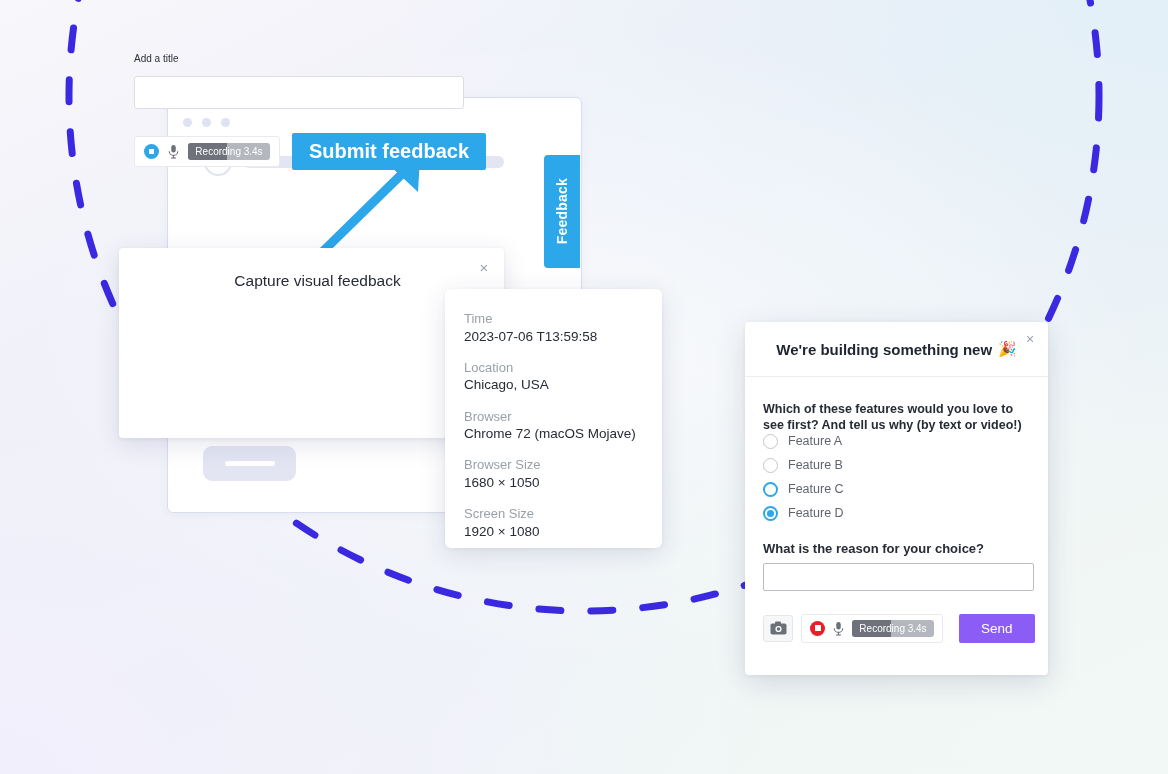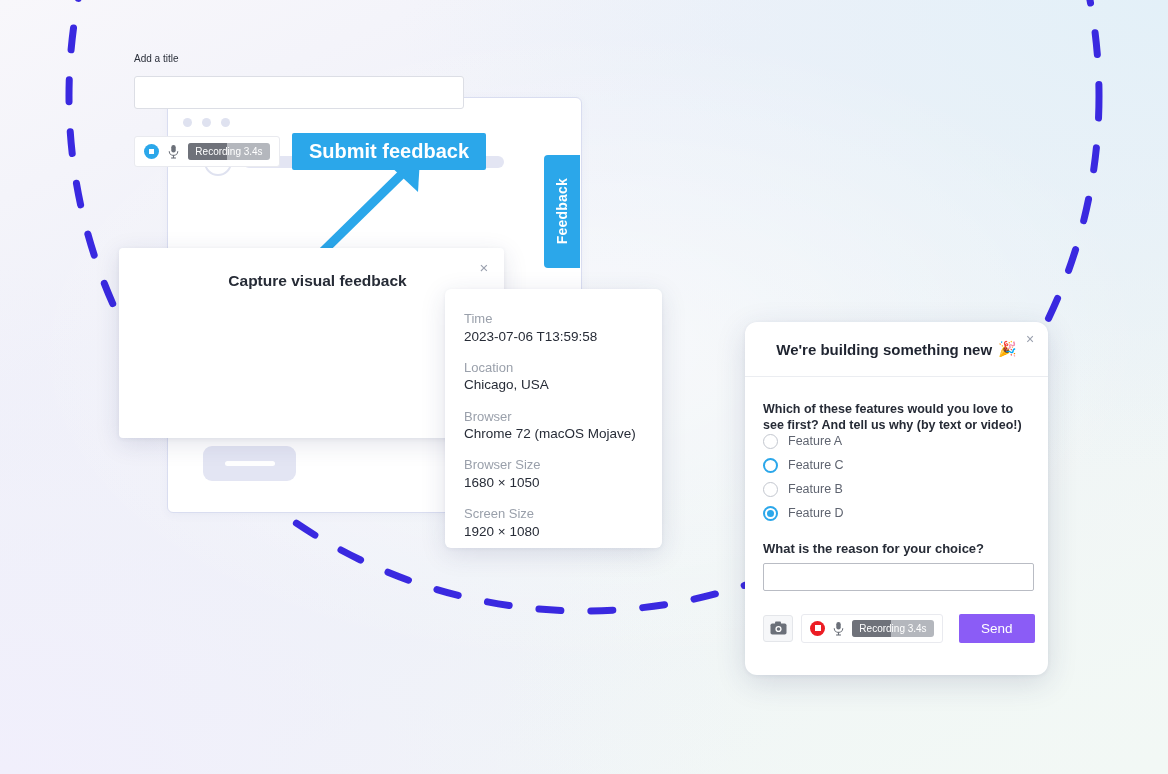--- a/index.html
+++ b/index.html
@@ -101,21 +101,21 @@
   .capture-close {
     position: absolute; right: 9px; top: 8px;
     width: 22px; height: 22px;
     display: flex; align-items: center; justify-content: center;
     color: #9aa0ae; font-size: 15px; line-height: 1;
     cursor: pointer;
   }
   .capture-title {
     position: absolute; left: 12px; right: 0; top: 24px;
     text-align: center;
-    font-size: 15.5px; font-weight: 700; color: #262b36;
+    font-size: 15.5px; font-weight: 400; color: #262b36;
   }
   .capture-label {
     position: absolute; left: 134px; top: 53px;
     font-size: 10px; color: #2a2f3a;
   }
   .capture-input {
     position: absolute; left: 134px; top: 76px;
     width: 330px; height: 33px;
     border: 1px solid #dcdee5;
     border-radius: 3px;
@@ -193,21 +193,21 @@
   .detail-val {
     font-size: 13.5px; color: #272c37; line-height: 1.35;
   }
 
   
   .survey {
     position: absolute;
     left: 745px; top: 322px;
     width: 303px; height: 353px;
     background: #ffffff;
-    border-radius: 12px;
+    border-radius: 4px;
     box-shadow: 0 8px 30px rgba(40,50,100,0.15), 0 1px 4px rgba(40,50,100,0.07);
     overflow: hidden;
   }
   .survey-head {
     height: 55px;
     border-bottom: 1px solid #ebedf1;
     display: flex; align-items: center; justify-content: center;
     position: relative;
   }
   .survey-head h2 {
@@ -382,26 +382,26 @@
     </div>
 
     <div class="survey-body">
       <div class="survey-q">Which of these features would you love to see first? And tell us why (by text or video!)</div>
 
       <div class="radio-row">
         <span class="radio"></span>
         <span class="radio-label">Feature A</span>
       </div>
       <div class="radio-row">
+        <span class="radio"></span>
+        <span class="radio-label">Feature B</span>
+      </div>
+      <div class="radio-row">
         <span class="radio hover"></span>
         <span class="radio-label">Feature C</span>
-      </div>
-      <div class="radio-row">
-        <span class="radio"></span>
-        <span class="radio-label">Feature B</span>
       </div>
       <div class="radio-row">
         <span class="radio checked">
             <i></i>
           </span>
         <span class="radio-label">Feature D</span>
       </div>
 
       <div class="reason-label">What is the reason for your choice?</div>
       <input class="reason-input" type="text" value="" placeholder="" style="">

